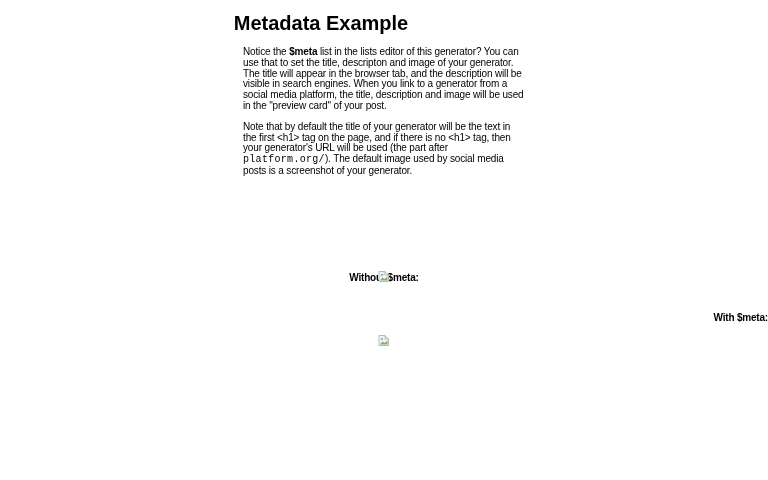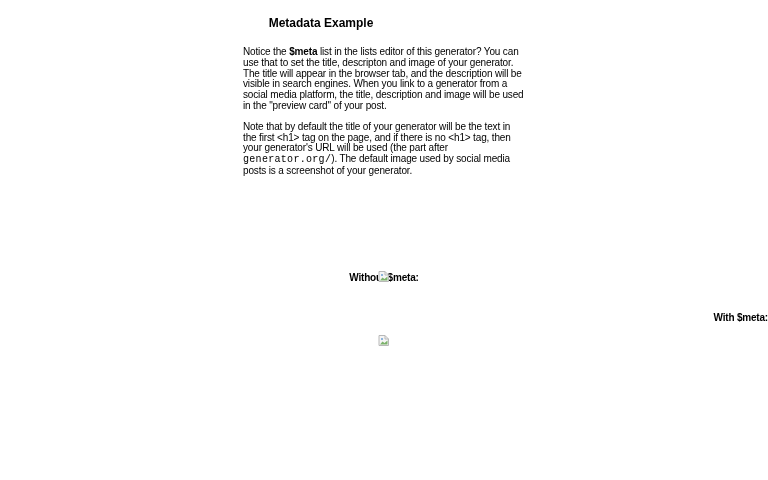--- a/index.html
+++ b/index.html
@@ -19,21 +19,21 @@
       width: 768px;
       height: 480px;
     }
     h1 {
       position: absolute;
       top: 10px;
       left: 0;
       width: 642px;
       margin: 0;
       text-align: center;
-      font-size: 12px;
+      font-size: 20px;
       font-weight: bold;
       line-height: 26px;
     }
     .content {
       position: absolute;
       left: 243px;
       top: 47px;
       width: 282px;
       font-size: 10px;
       line-height: 10.8px;
@@ -65,21 +65,21 @@
     }
   </style>
 </head>
 <body>
 
 <div class="page">
   <h1>Metadata Example</h1>
 
   <div class="content">
     <p><span>Notice the </span><b>$meta</b><span> list in the lists editor of this generator? You can use that to set the title, descripton and image of your generator. The title will appear in the browser tab, and the description will be visible in search engines. When you link to a generator from a social media platform, the title, description and image will be used in the "preview card" of your post.</span></p>
-    <p><span>Note that by default the title of your generator will be the text in the first &lt;h1&gt; tag on the page, and if there is no &lt;h1&gt; tag, then your generator's URL will be used (the part after </span><code>generator.org/</code><span>). The default image used by social media posts is a screenshot of your generator.</span></p>
+    <p><span>Note that by default the title of your generator will be the text in the first &lt;h1&gt; tag on the page, and if there is no &lt;h1&gt; tag, then your generator's URL will be used (the part after </span><code>platform.org/</code><span>). The default image used by social media posts is a screenshot of your generator.</span></p>
   </div>
 
   <div class="section-label" style="top:248px;margin-top:24px;">Without $meta:</div>
   <div class="broken-img" style="top:268px;">
     <svg width="11" height="11" viewBox="0 0 11 11">
       <path d="M1 0.5 H7 L10.5 4 V10.5 H1 Z" fill="#f4f4f4" stroke="#b8b8b8" stroke-width="1"></path>
       <path d="M7 0.5 V4 H10.5" fill="none" stroke="#b8b8b8" stroke-width="1"></path>
       <path d="M2 9.5 L4.5 6.5 L6.5 8 L9.5 5.5 V9.5 Z" fill="#7cb26b"></path>
       <circle cx="4" cy="4" r="1" fill="#6a9fd4"></circle>
     </svg>

